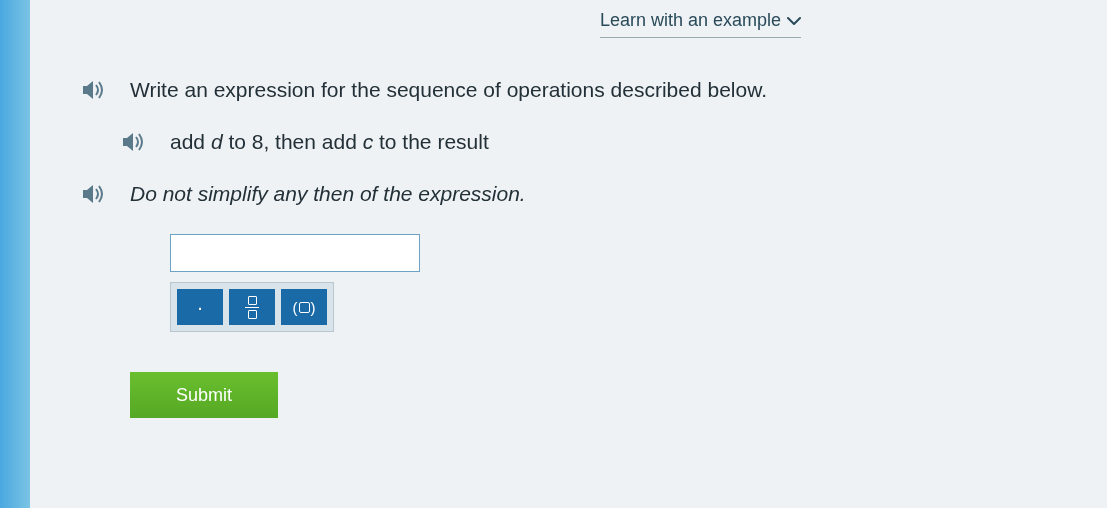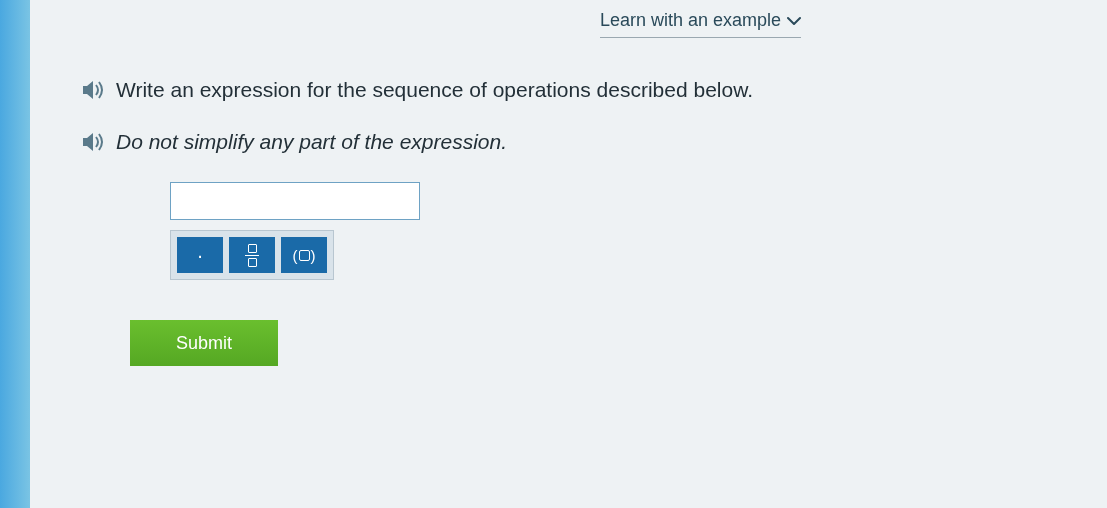--- a/index.html
+++ b/index.html
@@ -38,21 +38,21 @@
       align-items: center;
       gap: 6px;
       margin-left: 520px;
     }
     .chev-down {
       display: inline-block;
     }
     .line {
       display: flex;
       align-items: center;
-      gap: 8px;
+      gap: 22px;
       margin-bottom: 28px;
       color: #233038;
       font-size: 21px;
     }
     .line.indent { margin-left: 40px; }
     .speaker {
       width: 28px;
       height: 24px;
       display: flex;
       align-items: center;
@@ -154,30 +154,42 @@
     <span class="speaker">
       <svg width="26" height="22" viewBox="0 0 26 22">
         <path d="M2 7 L6 7 L12 2 L12 20 L6 15 L2 15 Z" fill="#5a7a8a"></path>
         <path d="M15 6 Q19 11 15 16" stroke="#5a7a8a" stroke-width="2" fill="none"></path>
         <path d="M18 3 Q24 11 18 19" stroke="#5a7a8a" stroke-width="2" fill="none"></path>
       </svg>
     </span>
     <span class="instruction-text">Write an expression for the sequence of operations described below.</span>
   </div>
 
+  <div class="line indent">
+    <span class="speaker">
+      <svg width="26" height="22" viewBox="0 0 26 22">
+        <path d="M2 7 L6 7 L12 2 L12 20 L6 15 L2 15 Z" fill="#5a7a8a"></path>
+        <path d="M15 6 Q19 11 15 16" stroke="#5a7a8a" stroke-width="2" fill="none"></path>
+        <path d="M18 3 Q24 11 18 19" stroke="#5a7a8a" stroke-width="2" fill="none"></path>
+      </svg>
+    </span>
+    <span class="instruction-text">
+      <span>add </span><span class="italic">d</span><span> to 8, then add </span><span class="italic">c</span><span> to the result</span>
+    </span>
+  </div>
 
   <div class="line">
     <span class="speaker">
       <svg width="26" height="22" viewBox="0 0 26 22">
         <path d="M2 7 L6 7 L12 2 L12 20 L6 15 L2 15 Z" fill="#5a7a8a"></path>
         <path d="M15 6 Q19 11 15 16" stroke="#5a7a8a" stroke-width="2" fill="none"></path>
         <path d="M18 3 Q24 11 18 19" stroke="#5a7a8a" stroke-width="2" fill="none"></path>
       </svg>
     </span>
-    <span class="instruction-text italic">Do not simplify any part of the expression.</span>
+    <span class="instruction-text italic">Do not simplify any then of the expression.</span>
   </div>
 
   <div class="answer-area">
     <input type="text" class="answer-input" value="" style="">
     <div class="toolbar">
       <button class="tool-btn">
         <span style="font-size:20px; line-height:0;">·</span>
       </button>
       <button class="tool-btn">
         <span class="frac-stack">

